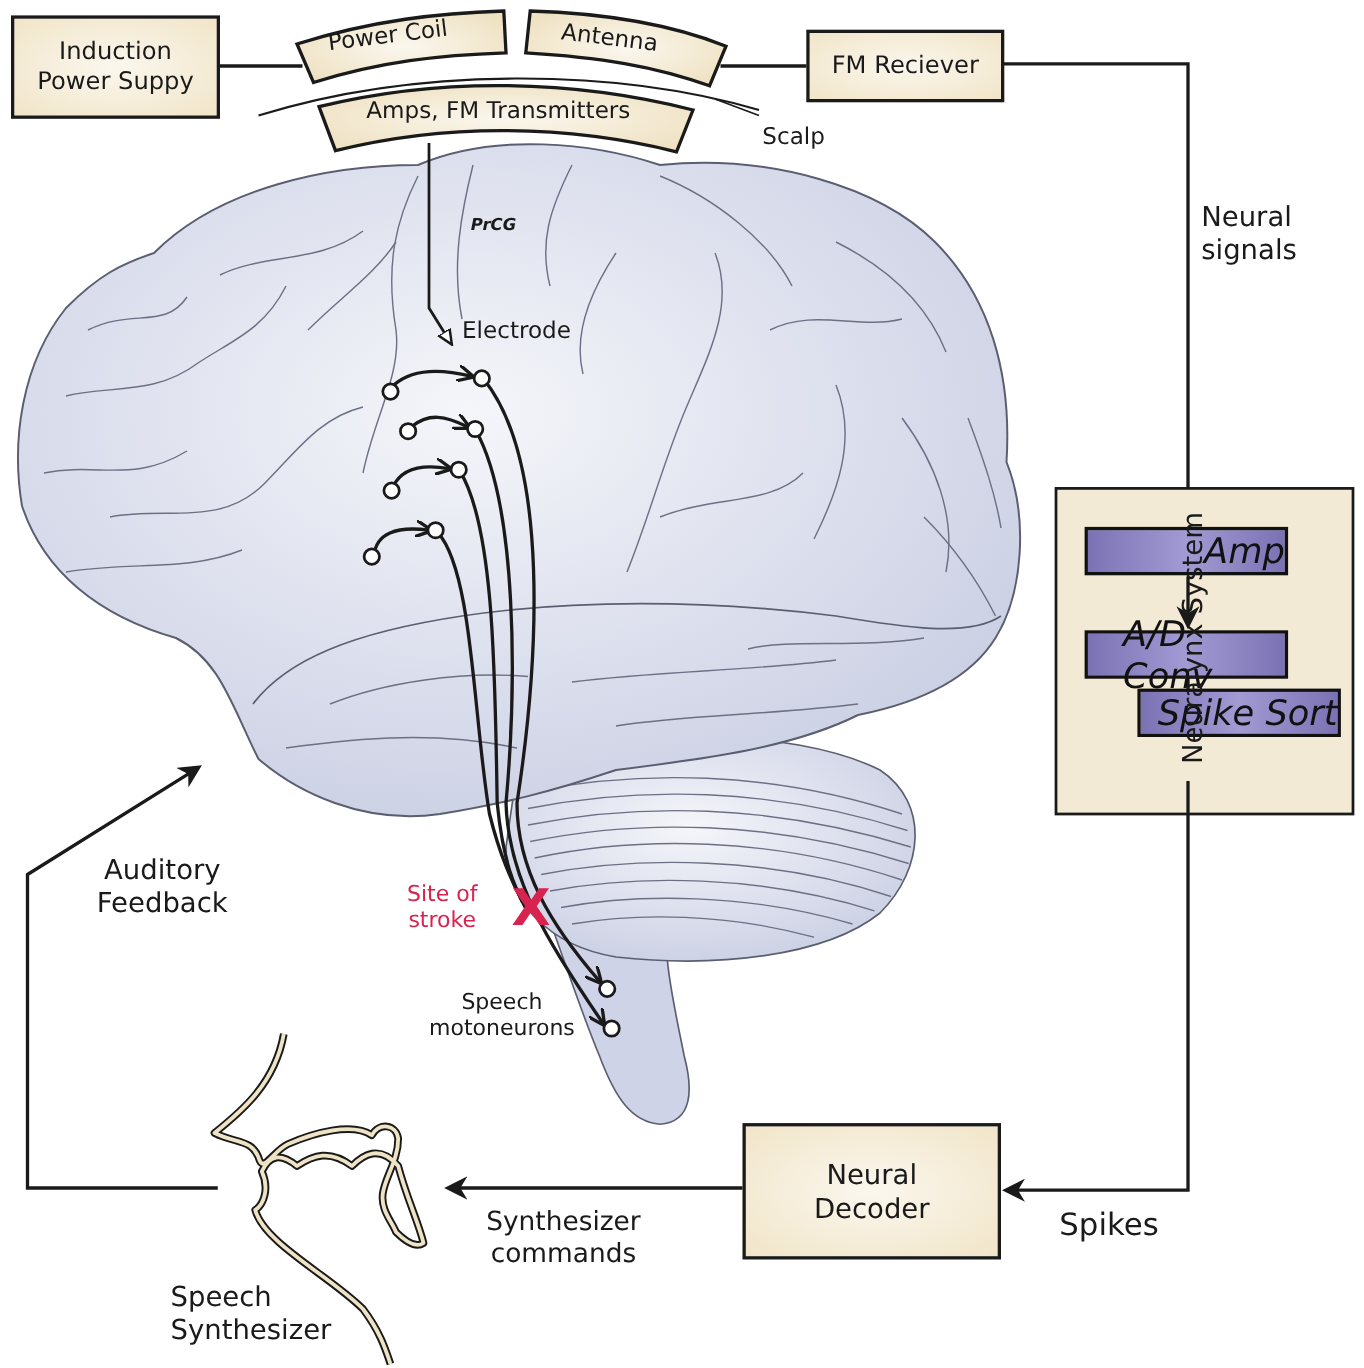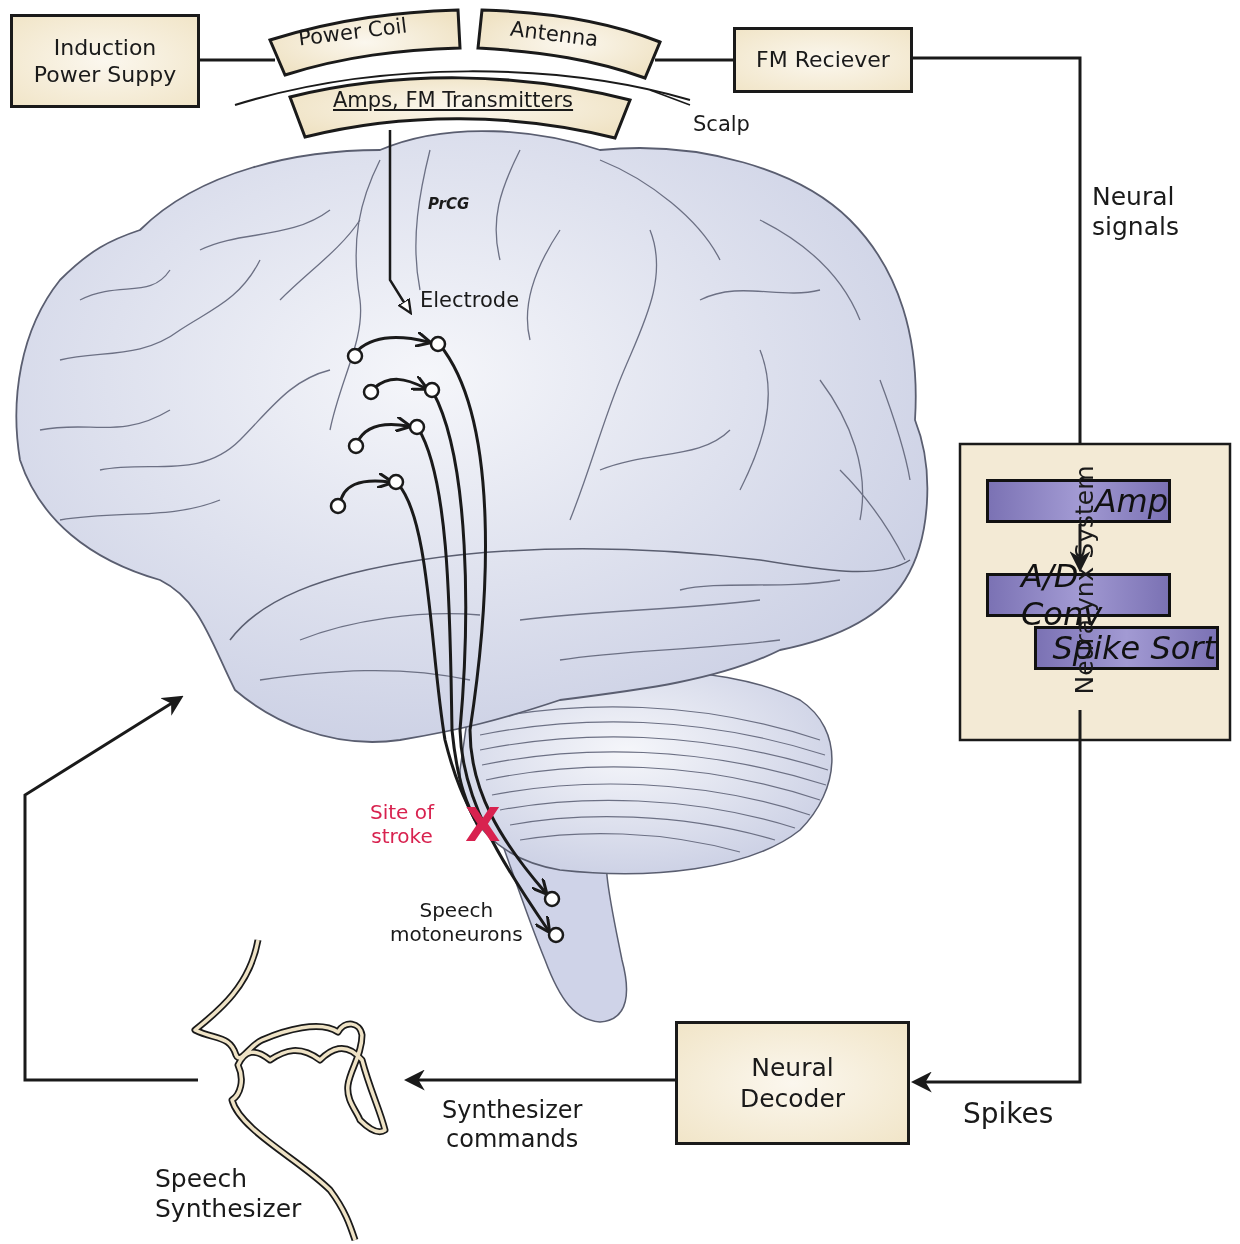--- a/index.html
+++ b/index.html
@@ -162,31 +162,33 @@
 <div class="pbox" style="left:986px;top:573px;width:185px;height:44px;padding-left:32px;">
   <span>A/D Conv</span>
 </div>
 <div class="pbox" style="left:986px;top:626px;width:185px;height:44px;margin-left:48px;">
   <span>Spike Sort</span>
 </div>
 <div class="lbl" style="left:1085px;top:580px;width:240px;font-size:25px;transform:rotate(-90deg);transform-origin:center;margin-left:-120px;margin-top:-15px;">Neuralynx System</div>
 
 <div class="lbl" style="left:298px;top:20px;font-size:21px;transform:rotate(-7deg);">Power Coil</div>
 <div class="lbl" style="left:510px;top:22px;font-size:21px;transform:rotate(7deg);">Antenna</div>
-<div class="lbl" style="left:333px;top:88px;font-size:21px;text-decoration:underline;">Amps, FM Transmitters</div>
+<div class="lbl" style="left:333px;top:88px;font-size:21px;">Amps, FM Transmitters</div>
 <div class="lbl" style="left:693px;top:112px;font-size:21px;">Scalp</div>
 
 <div class="lbl" style="left:428px;top:195px;font-size:15px;font-style:italic;font-weight:bold;">PrCG</div>
 <div class="lbl" style="left:420px;top:288px;font-size:21px;">Electrode</div>
 <div class="lbl red" style="left:370px;top:800px;font-size:20px;white-space:pre-line;">Site of
 stroke</div>
 <div class="lbl red" style="left:465px;top:802px;font-size:46px;font-weight:bold;line-height:1;">X</div>
 <div class="lbl" style="left:390px;top:898px;font-size:20px;white-space:pre-line;">Speech
 motoneurons</div>
 
 <div class="lbl" style="left:1092px;top:182px;font-size:25px;text-align:left;white-space:pre-line;">Neural
 signals</div>
 <div class="lbl" style="left:963px;top:1097px;font-size:28px;">Spikes</div>
 <div class="lbl" style="left:442px;top:1096px;font-size:24px;white-space:pre-line;">Synthesizer
 commands</div>
+<div class="lbl" style="left:88px;top:776px;font-size:25px;white-space:pre-line;">Auditory
+Feedback</div>
 <div class="lbl" style="left:155px;top:1164px;font-size:25px;text-align:left;white-space:pre-line;">Speech
 Synthesizer</div>
 </div>
 
 </body></html>

